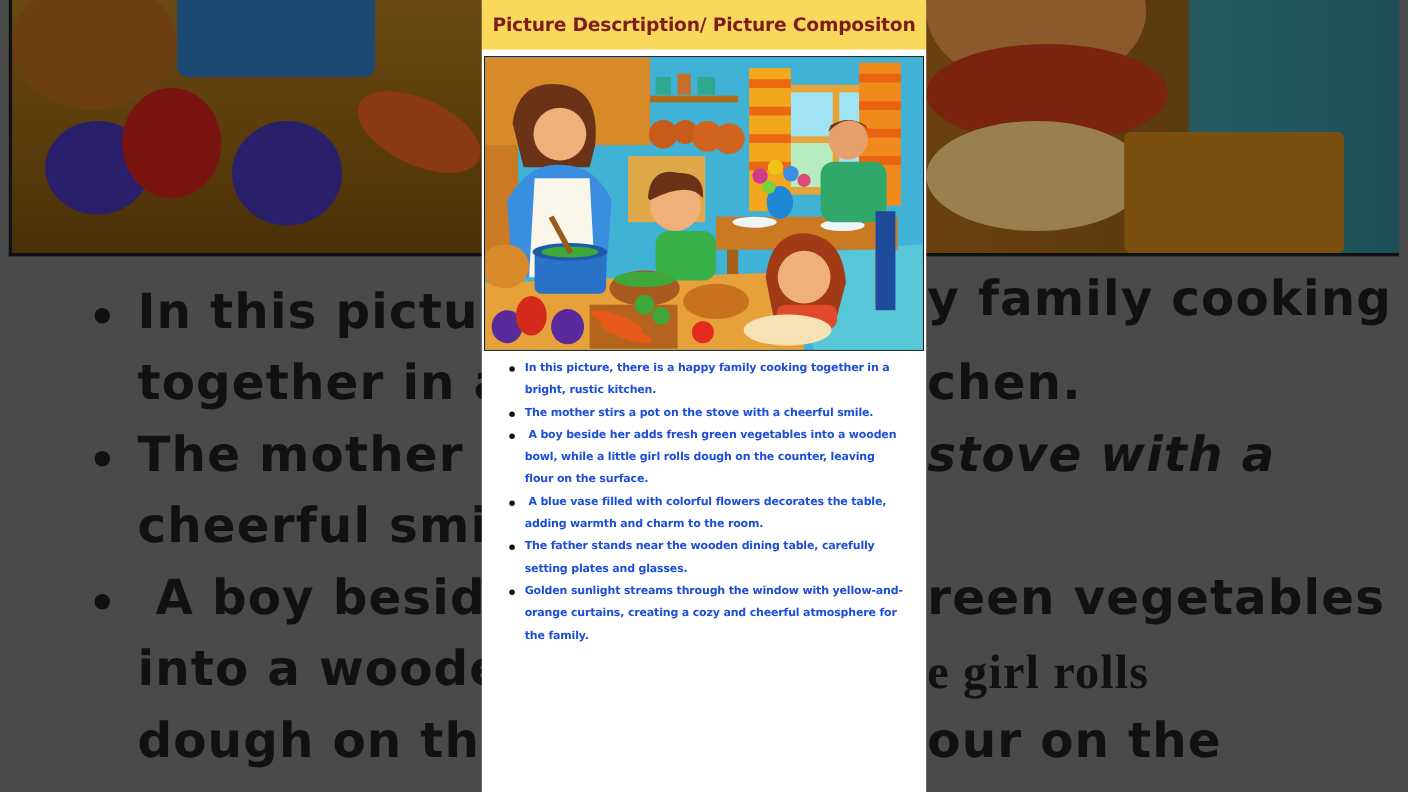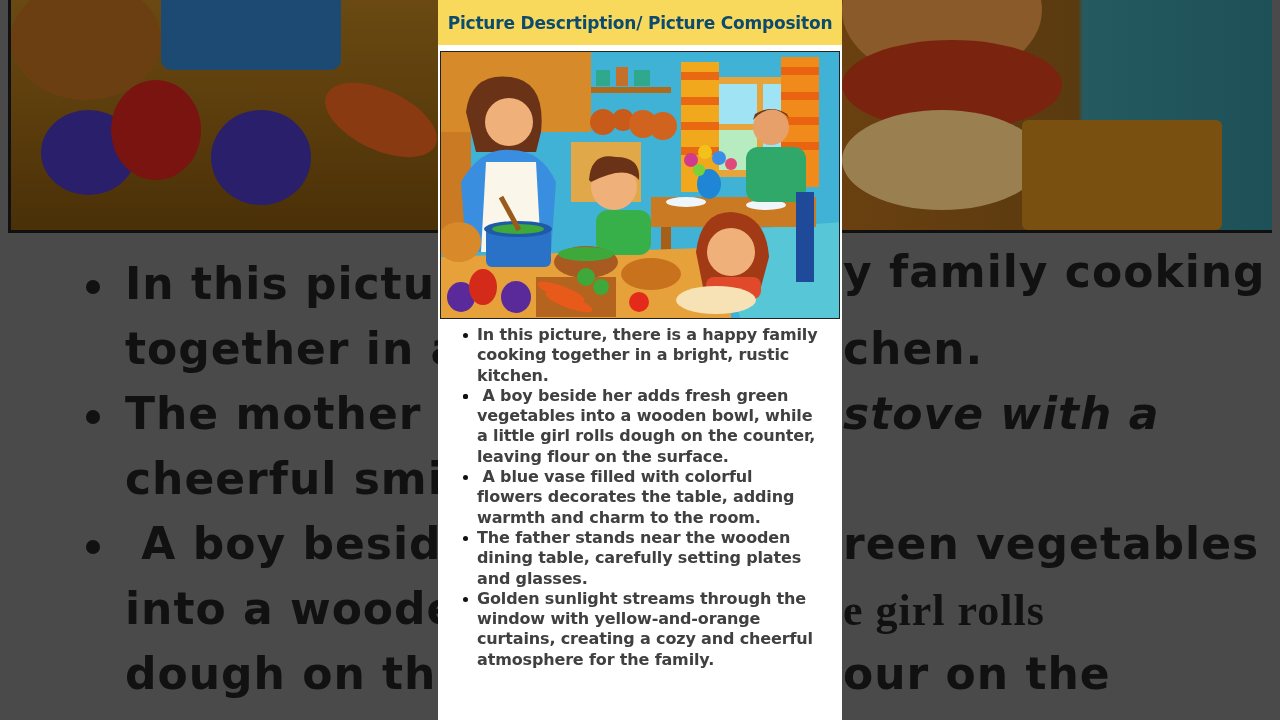--- a/index.html
+++ b/index.html
@@ -72,21 +72,21 @@
       height: 45px;
       background: #f8d95b;
       display: flex;
       align-items: center;
       justify-content: center;
     }
     .title-text {
       font-family: "DejaVu Sans", sans-serif;
       font-weight: bold;
       font-size: 17px;
-      color: #0c4a6e;
+      color: #7f1d1d;
       letter-spacing: -0.2px;
     }
     .illustration {
       position: absolute;
       left: 2px; top: 51px;
       width: 400px; height: 268px;
       border: 1.5px solid #222;
       box-sizing: border-box;
       overflow: hidden;
       background: #3fb2d6;
@@ -97,23 +97,23 @@
       width: 360px;
       margin: 0;
       padding: 0;
       list-style: none;
     }
     .bullets li {
       position: relative;
       padding-left: 15px;
       font-family: "DejaVu Sans", sans-serif;
       font-weight: bold;
-      font-size: 16px;
+      font-size: 10px;
       line-height: 20.3px;
-      color: #404040;
+      color: #1d4ed8;
       letter-spacing: -0.15px;
     }
     .bullets li .dot {
       position: absolute;
       left: 1px; top: 8px;
       width: 5px; height: 5px;
       border-radius: 50%;
       background: #111;
     }
   </style>
@@ -254,20 +254,20 @@
         <ellipse cx="120" cy="240" rx="25" ry="6" fill="#e85a1a" transform="rotate(20 120 240)"></ellipse>
         <ellipse cx="128" cy="250" rx="25" ry="6" fill="#e85a1a" transform="rotate(20 128 250)"></ellipse>
         <circle cx="145" cy="225" r="9" fill="#3ea83a"></circle>
         <circle cx="160" cy="235" r="8" fill="#3ea83a"></circle>
         <circle cx="198" cy="250" r="10" fill="#e42a1a"></circle>
       </svg>
     </div>
 
     <ul class="bullets">
       <li><span class="dot"></span><span>In this picture, there is a happy family cooking together in a bright, rustic kitchen.</span></li>
-      <li><span class="dot"></span></li>
+      <li><span class="dot"></span><span>The mother stirs a pot on the stove with a cheerful smile.</span></li>
       <li><span class="dot"></span><span style="white-space:pre-wrap"> A boy beside her adds fresh green vegetables into a wooden bowl, while a little girl rolls dough on the counter, leaving flour on the surface.</span></li>
       <li><span class="dot"></span><span style="white-space:pre-wrap"> A blue vase filled with colorful flowers decorates the table, adding warmth and charm to the room.</span></li>
       <li><span class="dot"></span><span>The father stands near the wooden dining table, carefully setting plates and glasses.</span></li>
       <li><span class="dot"></span><span>Golden sunlight streams through the window with yellow-and-orange curtains, creating a cozy and cheerful atmosphere for the family.</span></li>
     </ul>
   </div>
 </div>
 
 </body></html>

